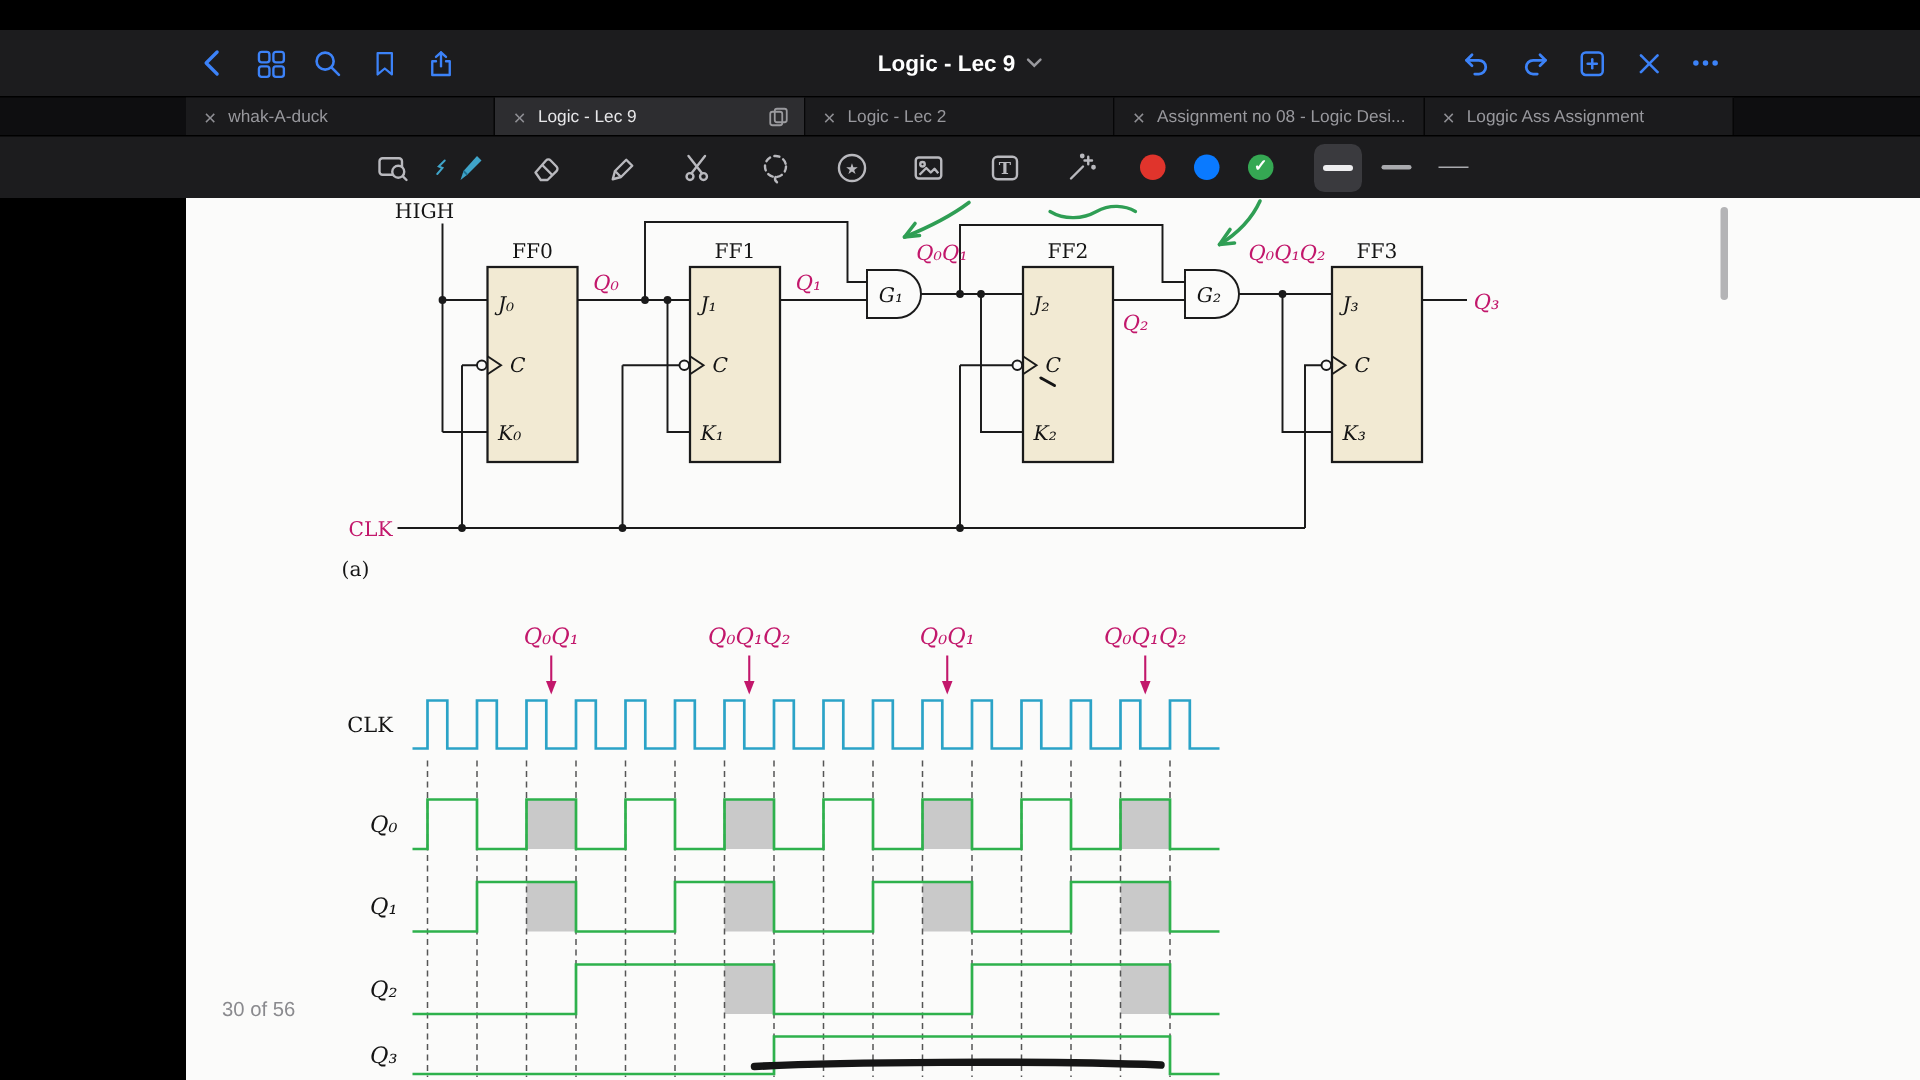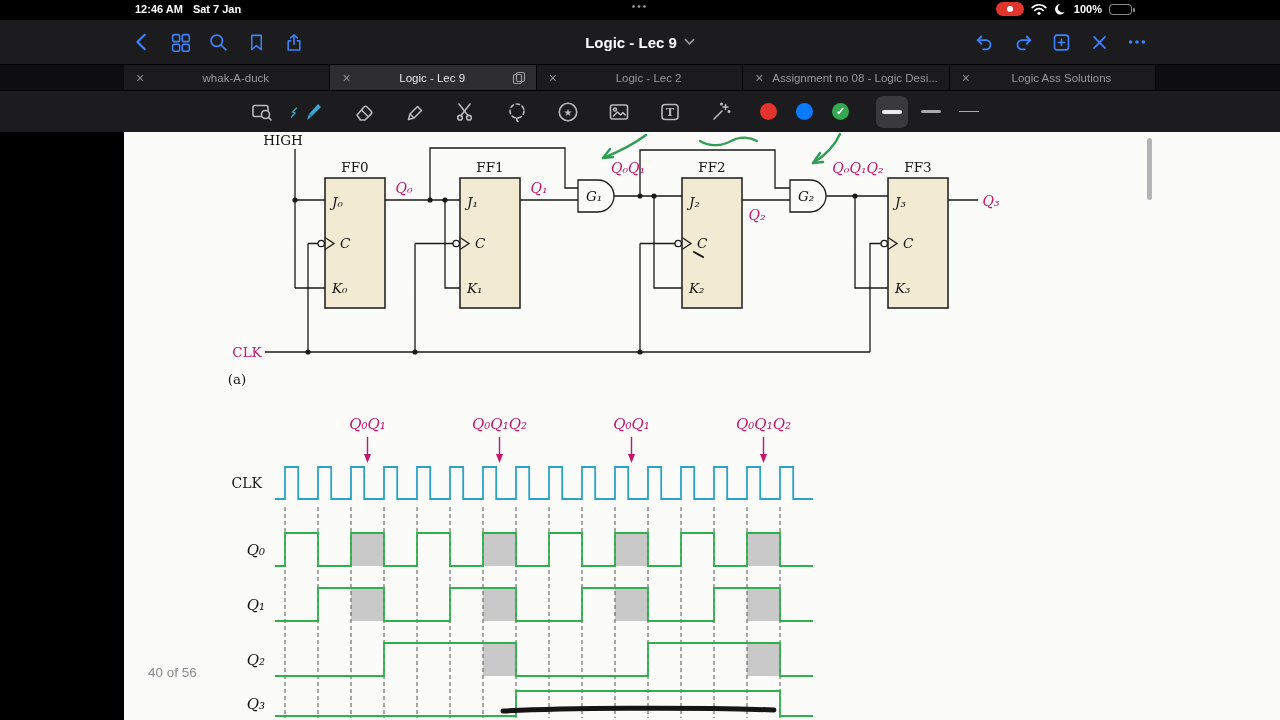--- a/index.html
+++ b/index.html
@@ -23,21 +23,21 @@
   .nav-left{position:absolute;left:130px;top:0;height:100%;display:flex;align-items:center;gap:14px;}
   .nav-right{position:absolute;right:131px;top:0;height:100%;display:flex;align-items:center;gap:14px;}
   .nicon{width:24px;height:24px;display:flex;align-items:center;justify-content:center;}
   .nav-title{position:absolute;left:0;right:0;top:0;height:100%;display:flex;align-items:center;justify-content:center;gap:7px;color:#fff;font-size:15px;font-weight:700;pointer-events:none;}
 
   
   .tab-bar{position:absolute;top:64px;left:0;right:0;height:26px;background:#0e0e10;display:flex;padding:0 124px;box-sizing:border-box;border-top:1px solid #000;}
   .tab{flex:1;display:flex;align-items:center;min-width:0;background:#1b1b1d;border-right:1px solid #060607;font-size:11.5px;color:#98989d;}
   .tab.active{background:#2d2d30;color:#e7e7e9;}
   .tab-close{margin:0 8px 0 12px;color:#8e8e93;font-size:14px;line-height:1;flex:none;}
-  .tab-label{flex:1;text-align:center;white-space:nowrap;overflow:hidden;text-overflow:ellipsis;padding-right:10px;}
+  .tab-label{flex:1;text-align:left;white-space:nowrap;overflow:hidden;text-overflow:ellipsis;padding-right:10px;}
   .tab.active .tab-label{padding-right:0;}
   .tab-doc-icon{margin:0 10px 0 6px;flex:none;}
 
   
   .toolbar{position:absolute;top:90px;left:0;right:0;height:42px;background:#1c1c1e;border-top:1px solid #000;display:flex;align-items:center;padding-left:250px;box-sizing:border-box;}
   .tool{width:24px;height:24px;margin-right:27px;flex:none;display:flex;align-items:center;justify-content:center;position:relative;}
   .pencil-link{position:absolute;left:-11px;top:4px;}
   .swatch{width:17px;height:17px;border-radius:50%;margin-right:19px;flex:none;display:flex;align-items:center;justify-content:center;}
   .swatch .chk{color:#fff;font-size:11px;font-weight:700;line-height:1;}
   .thick-box{width:32px;height:32px;border-radius:7px;background:#3a3a3e;display:flex;align-items:center;justify-content:center;margin:0 7px 0 8px;flex:none;}
@@ -56,42 +56,20 @@
   svg text{font-family:"DejaVu Serif",serif;}
   .ctext{font-size:13.5px;fill:#141414;}
   .it{font-style:italic;}
   .mag{font-size:14px;font-style:italic;}
 </style>
 </head>
 <body>
 
 <div class="screen">
 
-  <div class="status-bar">
-    <div class="sb-left">
-      <span>12:46 AM</span>
-      <span>Sat 7 Jan</span>
-    </div>
-    <div class="sb-center">•••</div>
-    <div class="sb-right">
-      <span class="rec-pill">
-          <span class="rec-dot"></span>
-        </span>
-      <svg width="16" height="12" viewBox="0 0 16 12">
-        <path d="M1.2 4.6 a9.5 9.5 0 0 1 13.6 0" stroke="#fff" stroke-width="1.7" fill="none" stroke-linecap="round"></path>
-        <path d="M3.9 7.4 a5.8 5.8 0 0 1 8.2 0" stroke="#fff" stroke-width="1.7" fill="none" stroke-linecap="round"></path>
-        <circle cx="8" cy="10.3" r="1.6" fill="#fff"></circle>
-      </svg>
-      <svg width="13" height="13" viewBox="0 0 13 13">
-        <path d="M10.8 8.8 A5.2 5.2 0 1 1 6.0 1.1 A4.4 4.4 0 0 0 10.8 8.8 Z" fill="#fff"></path>
-      </svg>
-      <span class="sb-pct">100%</span>
-      <span class="battery"><span class="battery-fill"></span></span>
-    </div>
-  </div>
 
   <div class="nav-bar">
     <div class="nav-left">
       <span class="nicon">
         <svg width="22" height="22" viewBox="0 0 24 24">
             <path d="M15 4 L7 12 L15 20" stroke="#3c82f8" stroke-width="2.4" fill="none" stroke-linecap="round" stroke-linejoin="round"></path>
           </svg>
       </span>
       <span class="nicon">
         <svg width="21" height="21" viewBox="0 0 24 24" stroke="#3c82f8" stroke-width="1.8" fill="none">
@@ -178,21 +156,21 @@
       <div class="tab">
         <span class="tab-close">×</span>
         <span class="tab-label">Logic - Lec 2</span>
       </div>
       <div class="tab">
         <span class="tab-close">×</span>
         <span class="tab-label">Assignment no 08 - Logic Desi...</span>
       </div>
       <div class="tab">
         <span class="tab-close">×</span>
-        <span class="tab-label">Logic Ass Solutions</span>
+        <span class="tab-label">Loggic Ass Assignment</span>
       </div>
     </div>
 
   <div class="toolbar">
     <span class="tool">
       <svg width="24" height="24" viewBox="0 0 24 24" stroke="#b9b9be" stroke-width="1.6" fill="none" stroke-linecap="round">
         <rect x="3" y="5.5" width="15" height="11" rx="2"></rect>
         <circle cx="15.5" cy="14.5" r="4" fill="#1c1c1e"></circle>
         <line x1="18.6" y1="17.6" x2="21" y2="20"></line>
       </svg>
@@ -425,17 +403,17 @@
           <path d="M646 135 C634 144 618 152 603 158" stroke-width="2.4" stroke="#2f9e54"></path>
           <path d="M603 158 L613 157 M603 158 L610 149" stroke-width="2.4" stroke="#2f9e54"></path>
           <path d="M700 141 C710 147 722 146 731 141 C740 136 750 137 757 141" stroke-width="2.2" stroke="#2f9e54"></path>
           <path d="M840 134 C835 145 826 155 813 163" stroke-width="2.4" stroke="#2f9e54"></path>
           <path d="M813 163 L823 162 M813 163 L820 153" stroke-width="2.4" stroke="#2f9e54"></path>
           <path d="M694 252 L703 257" stroke-width="2" stroke="#151515"></path>
           <path d="M503 711 C560 708 690 707 774 710" stroke-width="5" stroke="#151515"></path>
         </g>
       </svg>
 
-      <div class="page-indicator">40 of 56</div>
+      <div class="page-indicator">30 of 56</div>
       <div class="scrollbar"></div>
     </div>
   </div>
 </div>
 
 </body></html>

